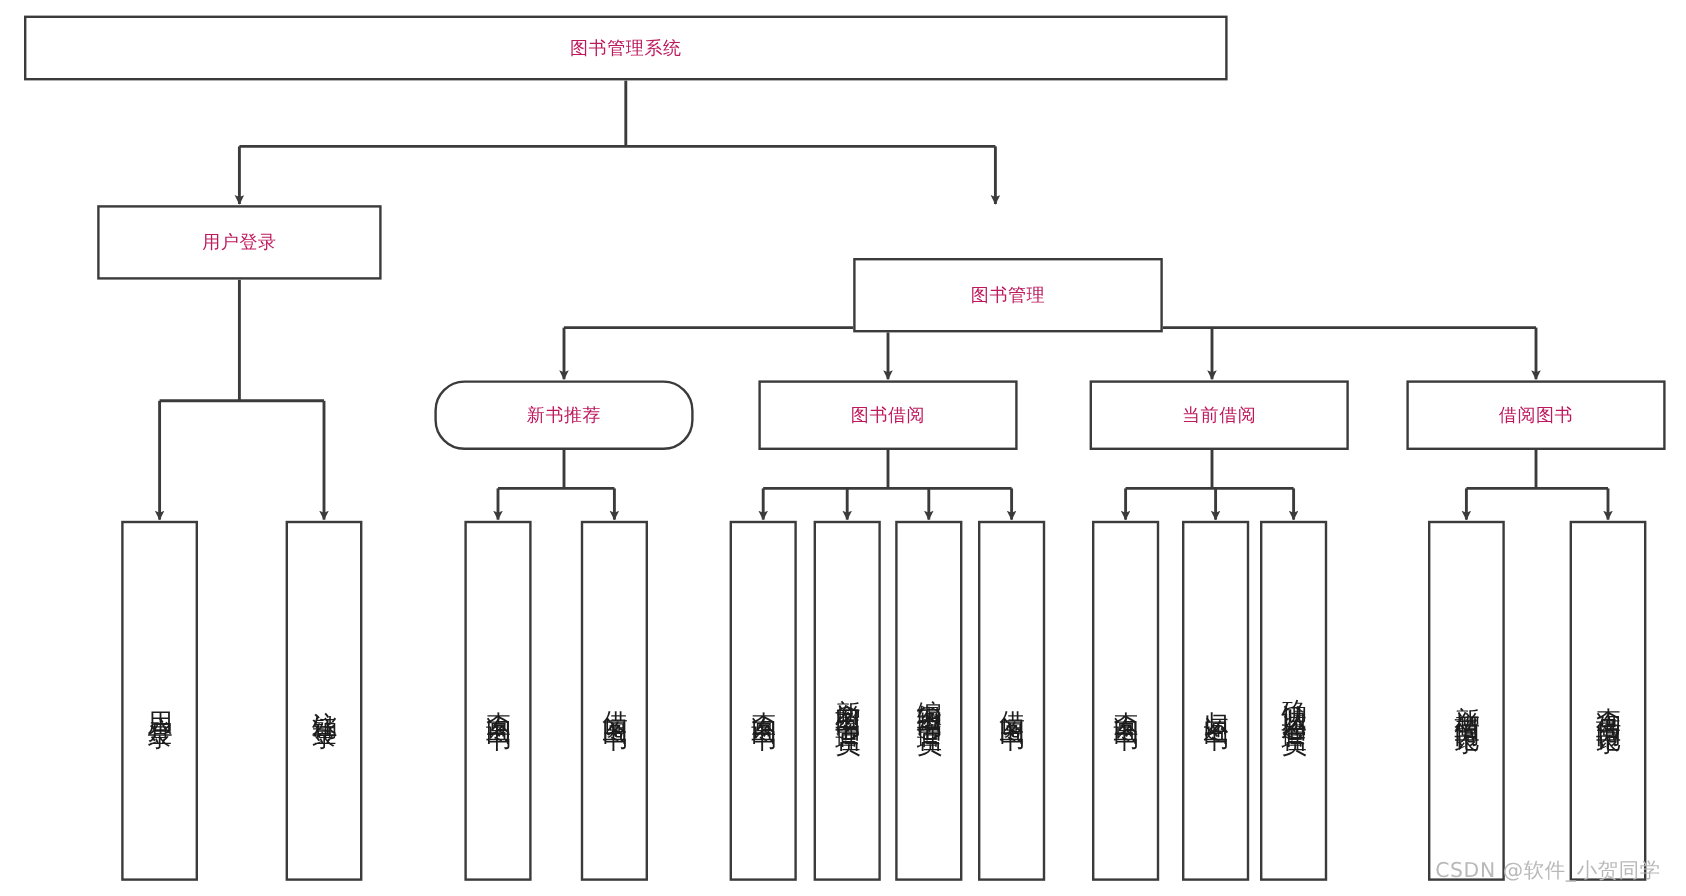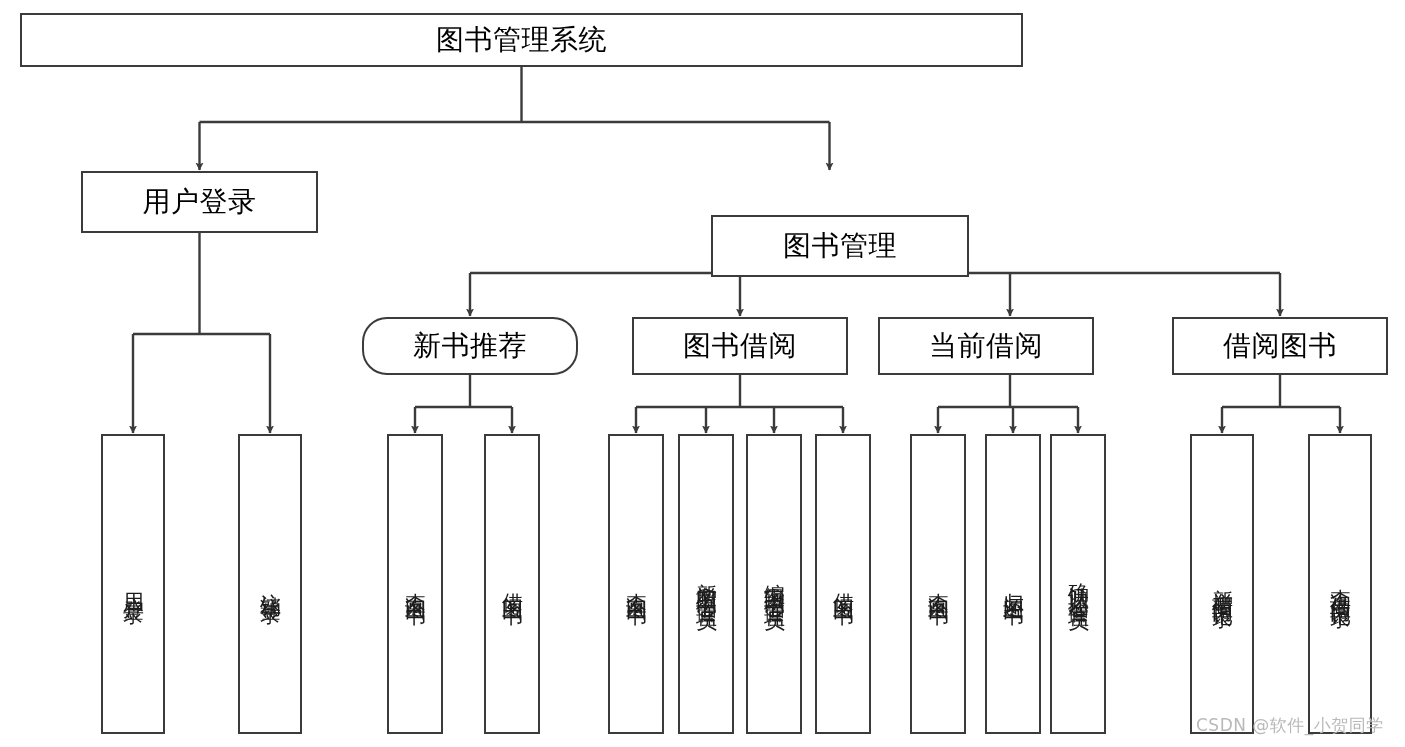--- a/index.html
+++ b/index.html
@@ -28,22 +28,22 @@
     position: absolute;
     box-sizing: border-box;
     background: #ffffff;
     border: 2px solid #3b3b3b;
     display: flex;
     align-items: center;
     justify-content: center;
     overflow: hidden;
   }
   .node-label-h {
-    font-size: 28px;
-    color: #000000;
+    font-size: 15px;
+    color: #be185d;
     line-height: 1.2;
     letter-spacing: 0.5px;
     white-space: nowrap;
     text-align: center;
   }
   .node-label-v {
     writing-mode: vertical-rl;
     text-orientation: upright;
     font-size: 21px;
     color: #1c1c1c;
@@ -119,21 +119,21 @@
       </div>
       <div class="node-box" style="left: 711px; top: 171px; width: 258px; height: 62px; margin-top: 44px;">
         <div class="node-label-h">图书管理</div>
       </div>
       <div class="node-box" style="left: 362px; top: 317px; width: 216px; height: 58px; border-radius: 25px;">
         <div class="node-label-h">新书推荐</div>
       </div>
       <div class="node-box" style="left: 632px; top: 317px; width: 216px; height: 58px;">
         <div class="node-label-h">图书借阅</div>
       </div>
-      <div class="node-box" style="left: 878px; top: 317px; width: 216px; height: 58px;">
+      <div class="node-box" style="left: 908px; top: 317px; width: 216px; height: 58px;">
         <div class="node-label-h">当前借阅</div>
       </div>
       <div class="node-box" style="left: 1172px; top: 317px; width: 216px; height: 58px;">
         <div class="node-label-h">借阅图书</div>
       </div>
       <div class="node-box" style="left: 101px; top: 434px; width: 64px; height: 300px;">
         <div class="node-label-v">用户登录</div>
       </div>
       <div class="node-box" style="left: 238px; top: 434px; width: 64px; height: 300px;">
         <div class="node-label-v">注销登录</div>

